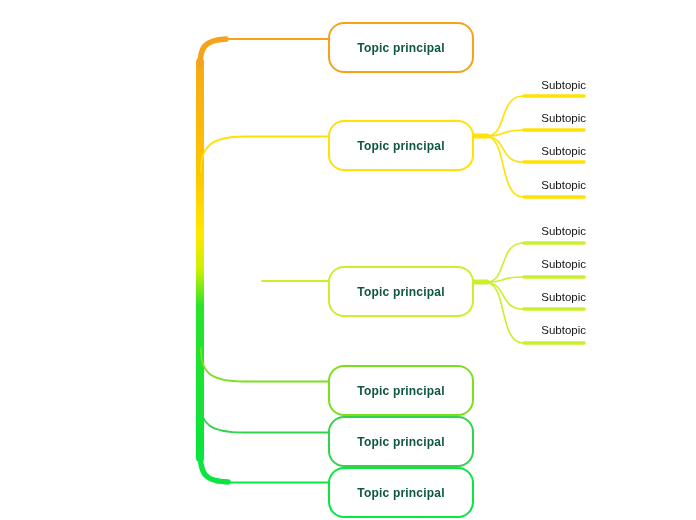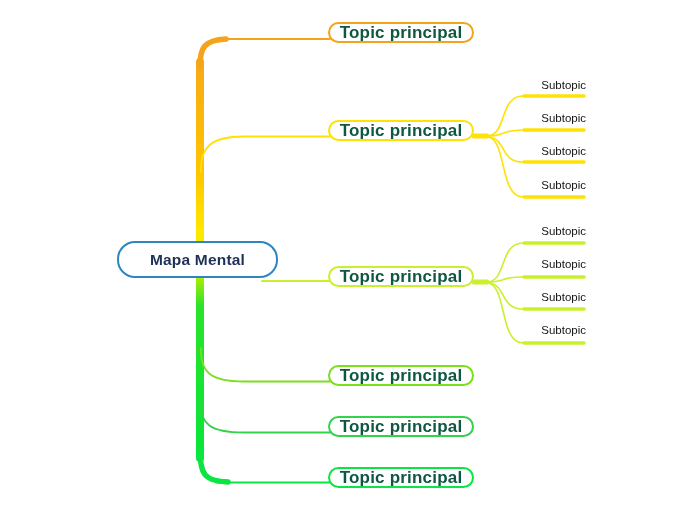--- a/index.html
+++ b/index.html
@@ -23,24 +23,24 @@
     white-space: nowrap;
   }
   .root-node {
     width: 161px; height: 37px;
     border: 2.5px solid;
     border-radius: 18px;
     font-size: 15.5px;
     letter-spacing: 0.2px;
   }
   .topic-node {
-    width: 146px; height: 21px;
+    width: 146px; height: 51px;
     border: 2px solid;
     border-radius: 16px;
-    font-size: 17px;
+    font-size: 12px;
     letter-spacing: 0.2px;
   }
   .subtopic-label {
     position: absolute;
     width: 64px;
     height: 15px;
     line-height: 15px;
     text-align: right;
     font-size: 11.5px;
     font-weight: normal;
@@ -89,23 +89,20 @@
     <path d="M 487 282 C 507 282 499 243 523 243" fill="none" stroke-width="1.6" style="stroke: rgb(201, 240, 44);"></path>
     <path d="M 487 282 C 507 282 499 277 523 277" fill="none" stroke-width="1.6" style="stroke: rgb(201, 240, 44);"></path>
     <path d="M 487 283 C 507 283 499 309 523 309" fill="none" stroke-width="1.6" style="stroke: rgb(201, 240, 44);"></path>
     <path d="M 487 283 C 507 283 499 343 523 343" fill="none" stroke-width="1.6" style="stroke: rgb(201, 240, 44);"></path>
     <path d="M 524 243 H 584" fill="none" stroke-width="3.5" stroke-linecap="round" style="stroke: rgb(201, 240, 44);"></path>
     <path d="M 524 277 H 584" fill="none" stroke-width="3.5" stroke-linecap="round" style="stroke: rgb(201, 240, 44);"></path>
     <path d="M 524 309 H 584" fill="none" stroke-width="3.5" stroke-linecap="round" style="stroke: rgb(201, 240, 44);"></path>
     <path d="M 524 343 H 584" fill="none" stroke-width="3.5" stroke-linecap="round" style="stroke: rgb(201, 240, 44);"></path>
   </svg>
 
-  <div class="node root-node" style="left: 117px; top: 241px; border-color: rgb(46, 134, 193); color: rgb(31, 48, 86);">
-    <span>Mapa Mental</span>
-  </div>
 
   <div class="node topic-node" style="left: 328px; top: 22px; border-color: rgb(245, 163, 27); color: rgb(14, 87, 65);">
     <span>Topic principal</span>
   </div>
   <div class="node topic-node" style="left: 328px; top: 120px; border-color: rgb(255, 226, 5); color: rgb(14, 87, 65);">
     <span>Topic principal</span>
   </div>
   <div class="node topic-node" style="left: 328px; top: 266px; border-color: rgb(201, 240, 44); color: rgb(14, 87, 65);">
     <span>Topic principal</span>
   </div>

